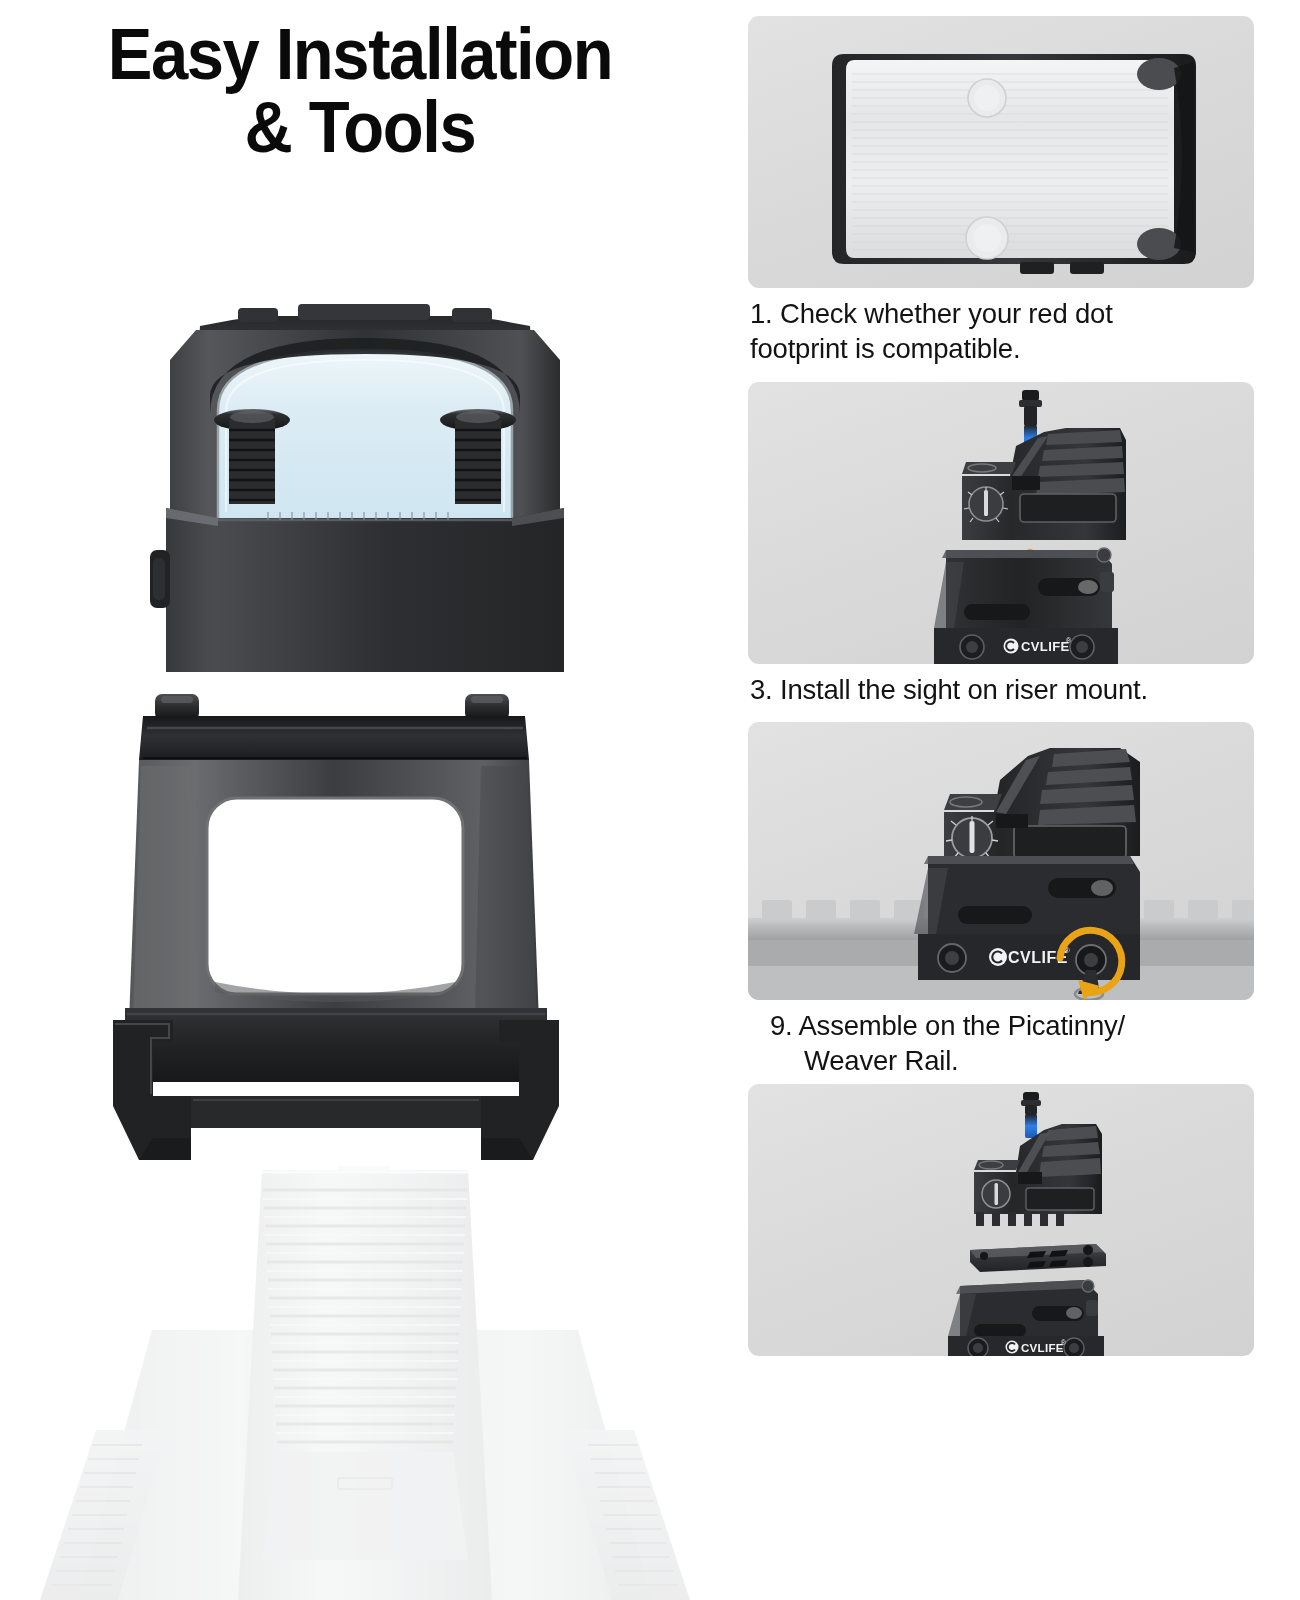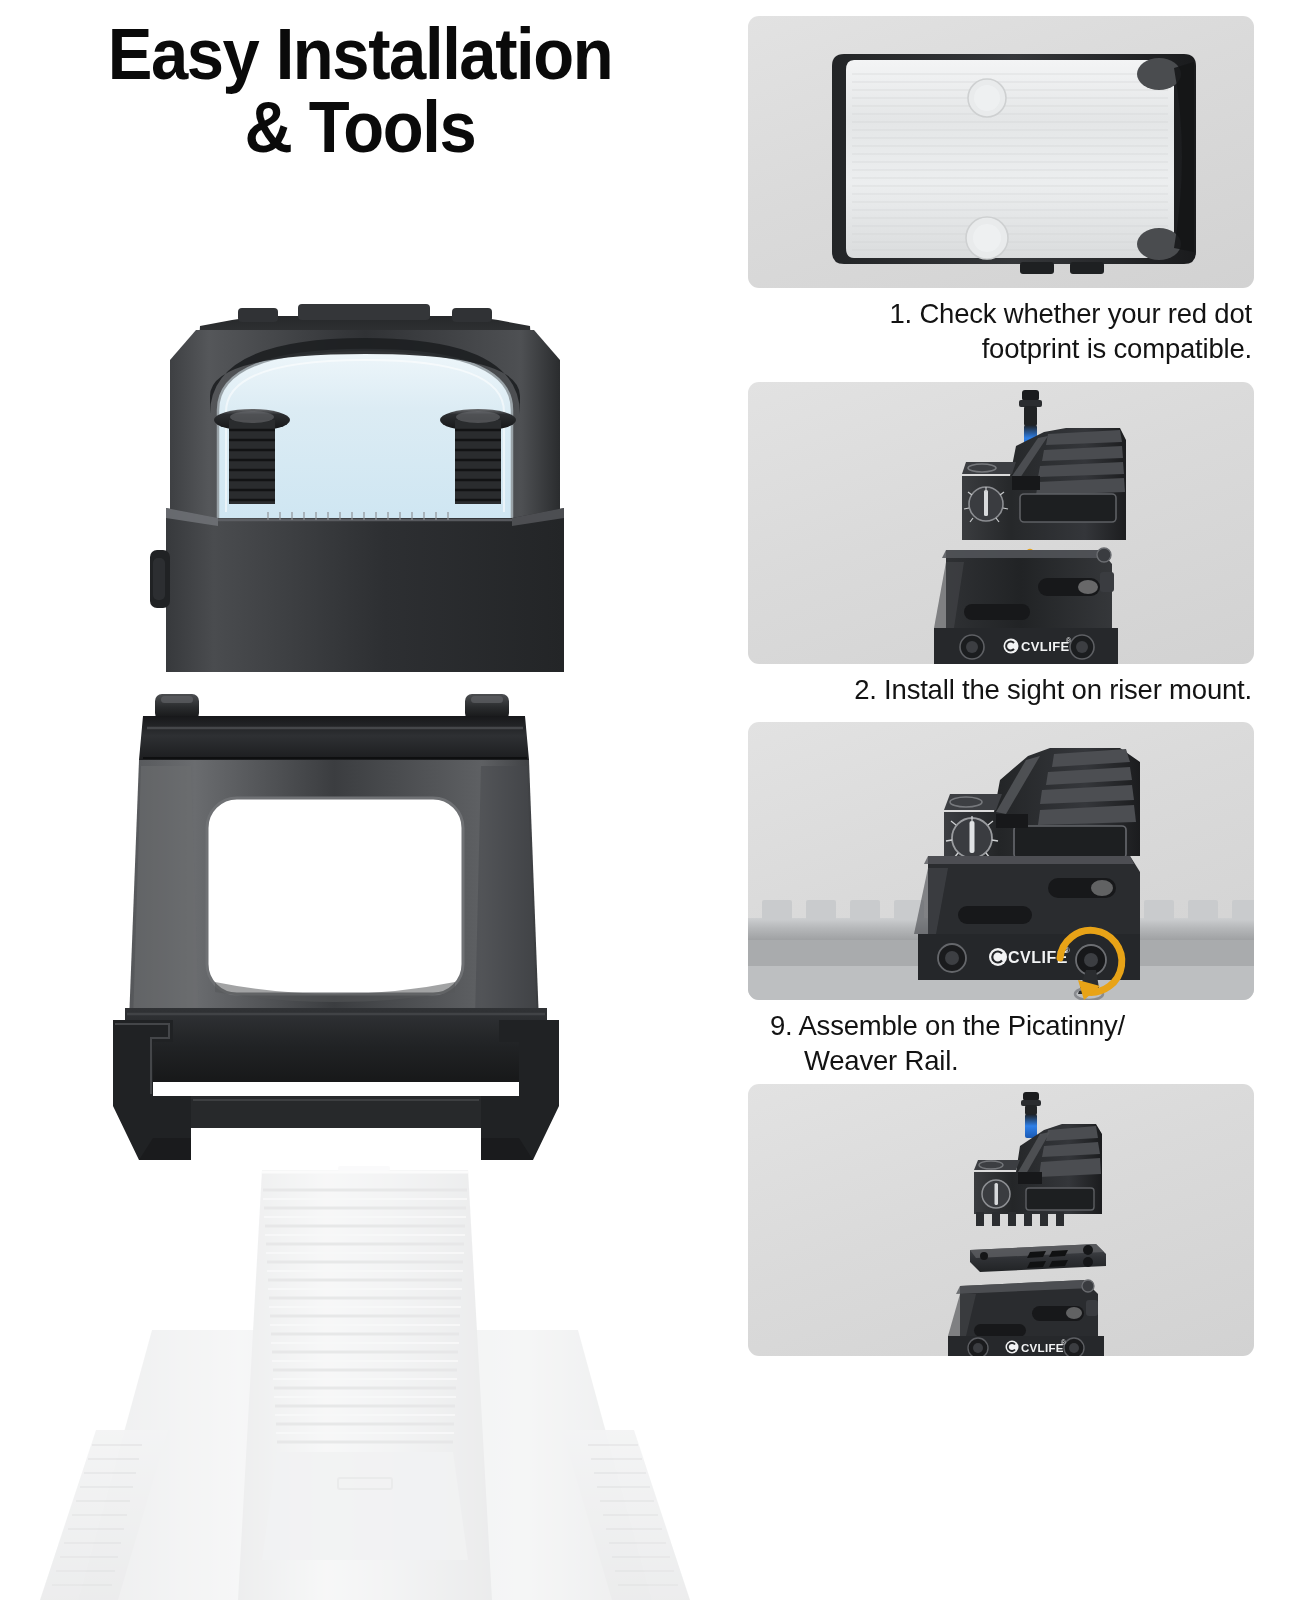--- a/index.html
+++ b/index.html
@@ -71,21 +71,21 @@
     width: 506px;
     border-radius: 11px;
     background: linear-gradient(160deg, #e2e2e2 0%, #dadada 45%, #d2d2d2 100%);
     overflow: hidden;
   }
   .caption {
     margin-top: 9px;
     font-size: 27.5px;
     line-height: 1.26;
     color: #131313;
-    text-align: right;
+    text-align: left;
     letter-spacing: -0.2px;
     padding: 0 2px;
     white-space: pre-line;
   }
   .caption.left-ind {
     text-align: left;
     padding-left: 22px;
     text-indent: 0;
   }
   .cap-hang { display: block; padding-left: 34px; text-indent: -34px; }
@@ -541,21 +541,21 @@
           <circle cx="224" cy="265" r="6" fill="#3c3e42"></circle>
           <circle cx="334" cy="265" r="12" fill="#1b1d1f" stroke="#5e6064" stroke-width="1.6"></circle>
           <circle cx="334" cy="265" r="6" fill="#3c3e42"></circle>
 
           <circle cx="263" cy="264" r="7.5" fill="#f2f3f4"></circle>
           <path d="M266,261 a4.5,4.5 0 1,0 0,6" fill="none" stroke="#26282b" stroke-width="2"></path>
           <text x="273" y="269" font-family="Liberation Sans, sans-serif" font-size="13" font-weight="700" fill="#f2f3f4" letter-spacing="0.4">CVLIFE</text>
           <text x="318" y="261" font-family="Liberation Sans, sans-serif" font-size="7" fill="#f2f3f4">®</text>
         </svg>
       </div>
-      <div class="caption">2. Install the sight on riser mount.</div>
+      <div class="caption">3. Install the sight on riser mount.</div>
     </div>
 
     <div class="step" id="step-3">
       <div class="panel">
         <svg width="506" height="278" viewBox="0 0 506 278">
           <defs>
             <linearGradient id="p3b" x1="0" y1="0" x2="1" y2="0">
               <stop offset="0" stop-color="#3c3e42"></stop>
               <stop offset="0.28" stop-color="#232527"></stop>
               <stop offset="0.72" stop-color="#35373b"></stop>

